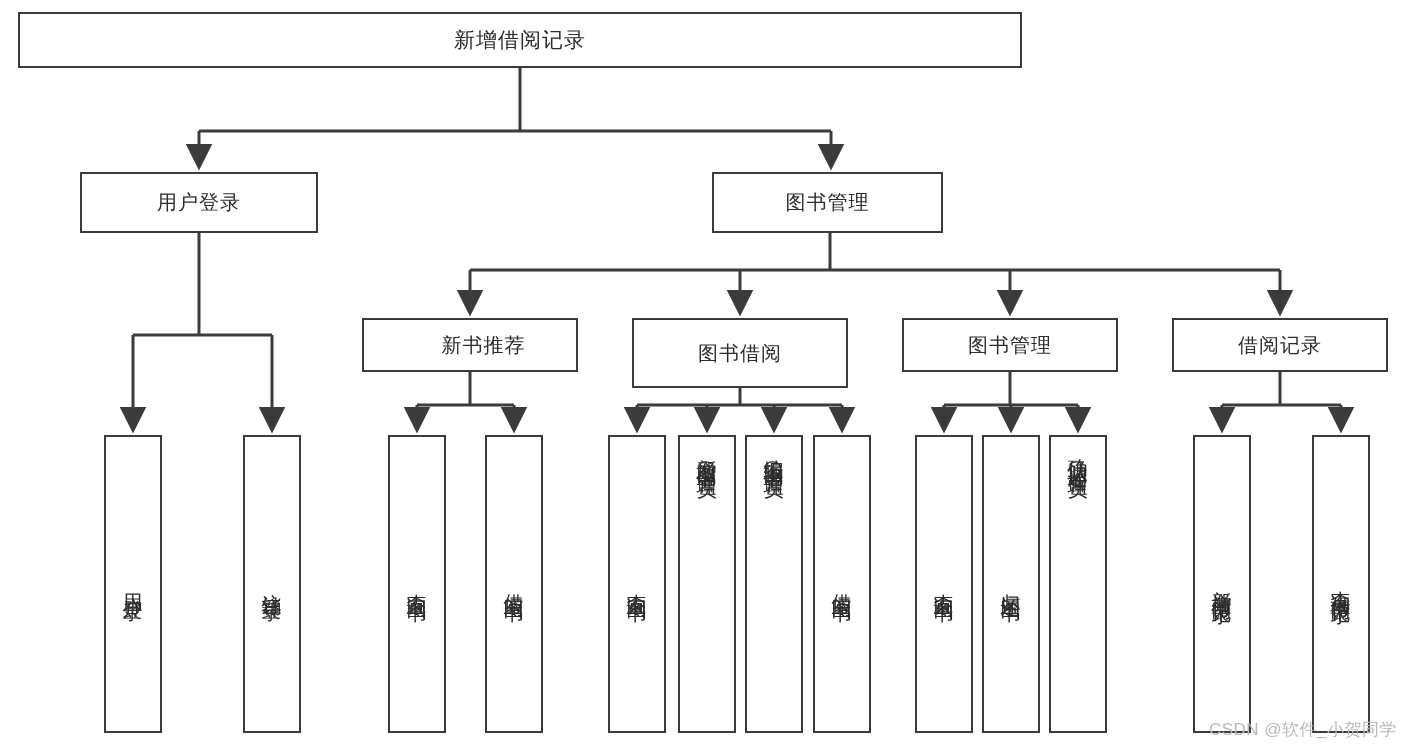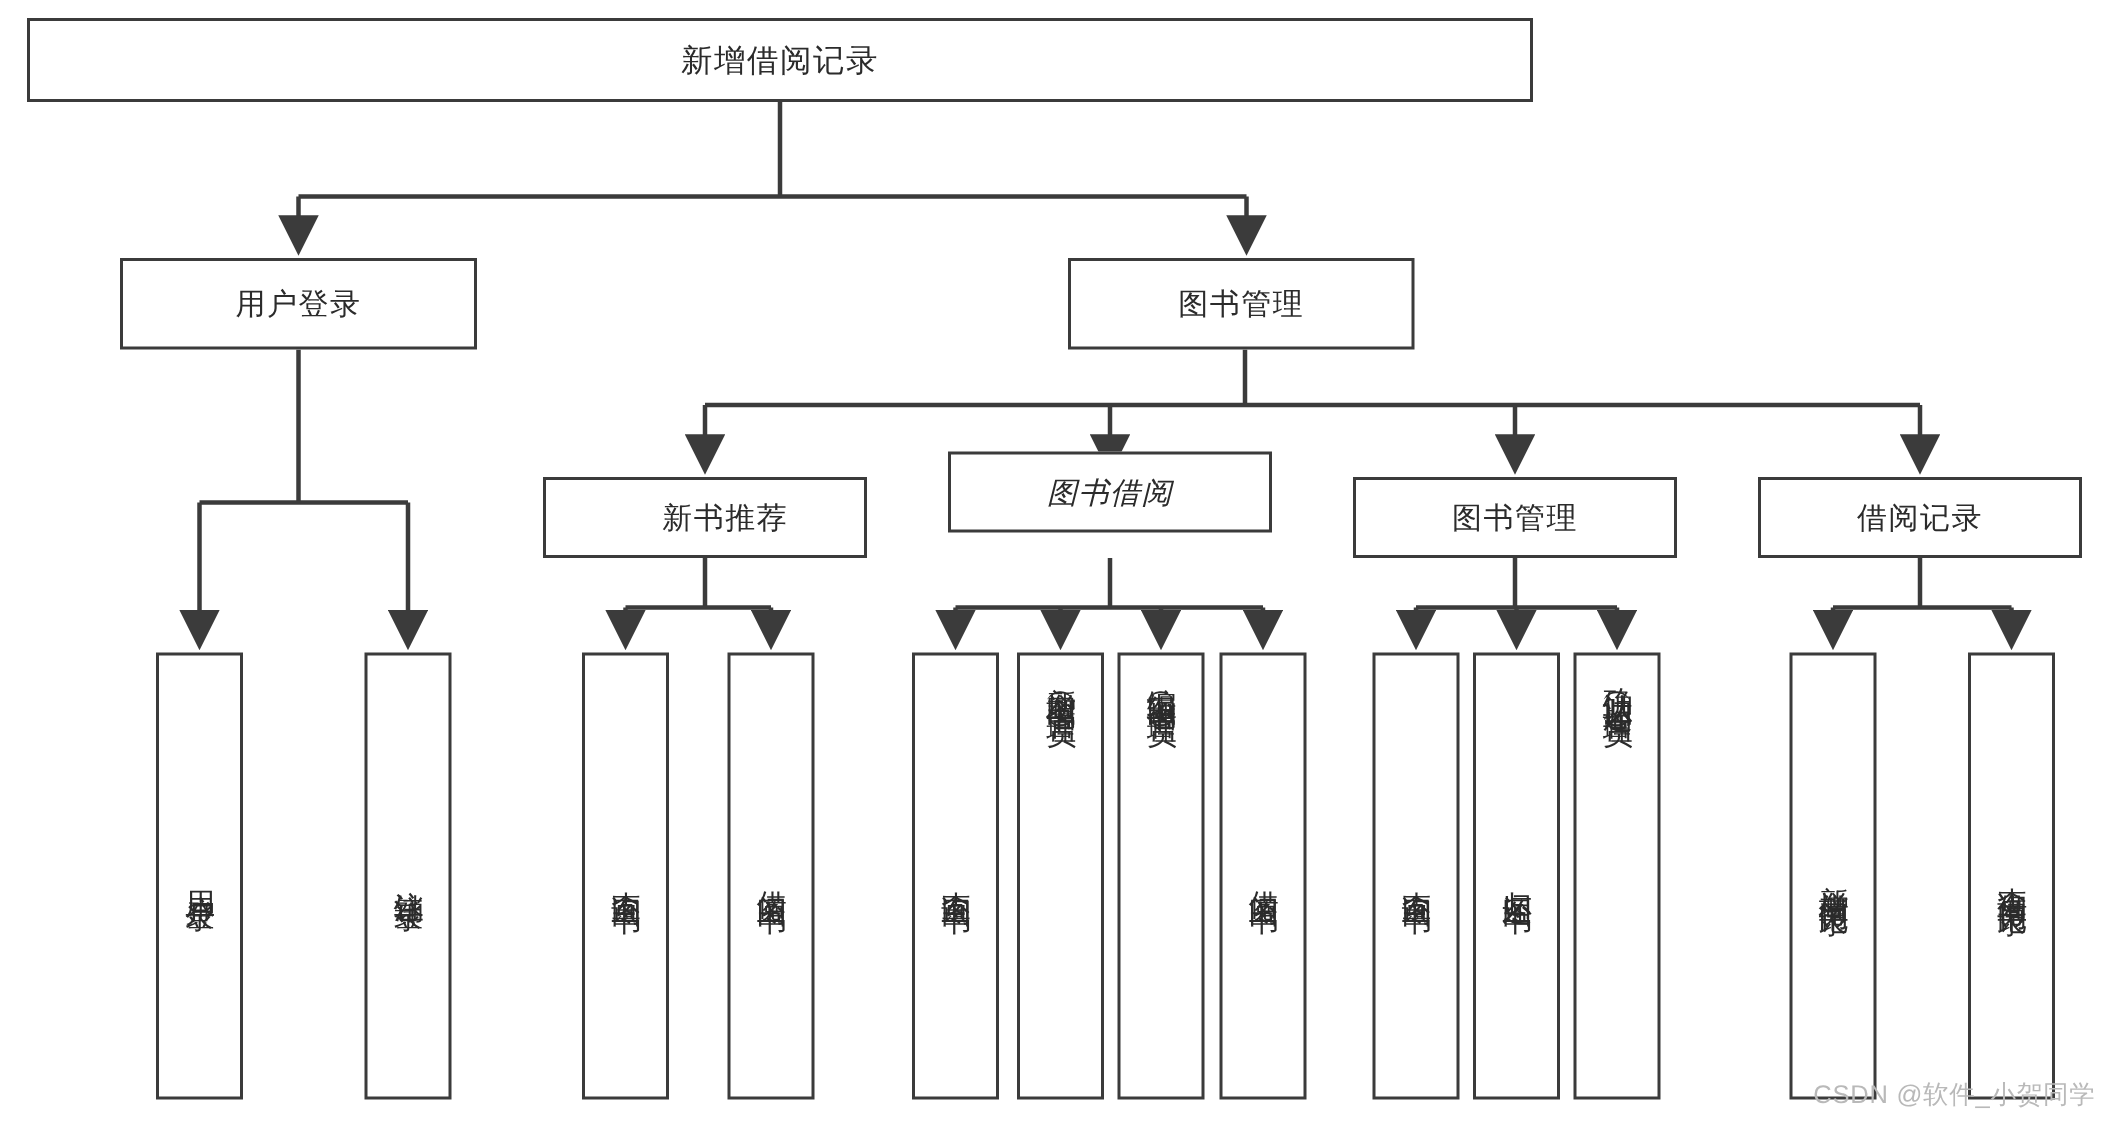--- a/index.html
+++ b/index.html
@@ -140,21 +140,21 @@
   </div>
 
   <div class="node branch" style="left:712px; top:172px; width:231px; height:61px;">
     <span class="hlabel">图书管理</span>
   </div>
 
   <div class="node branch" style="left:362px; top:318px; width:216px; height:54px;padding-left:27px;">
     <span class="hlabel">新书推荐</span>
   </div>
 
-  <div class="node branch" style="left:632px; top:301px; width:216px; height:54px;font-style:italic;">
+  <div class="node branch" style="left:632px; top:318px; width:216px; height:70px;">
     <span class="hlabel">图书借阅</span>
   </div>
 
   <div class="node branch" style="left:902px; top:318px; width:216px; height:54px;">
     <span class="hlabel">图书管理</span>
   </div>
 
   <div class="node branch" style="left:1172px; top:318px; width:216px; height:54px;">
     <span class="hlabel">借阅记录</span>
   </div>

